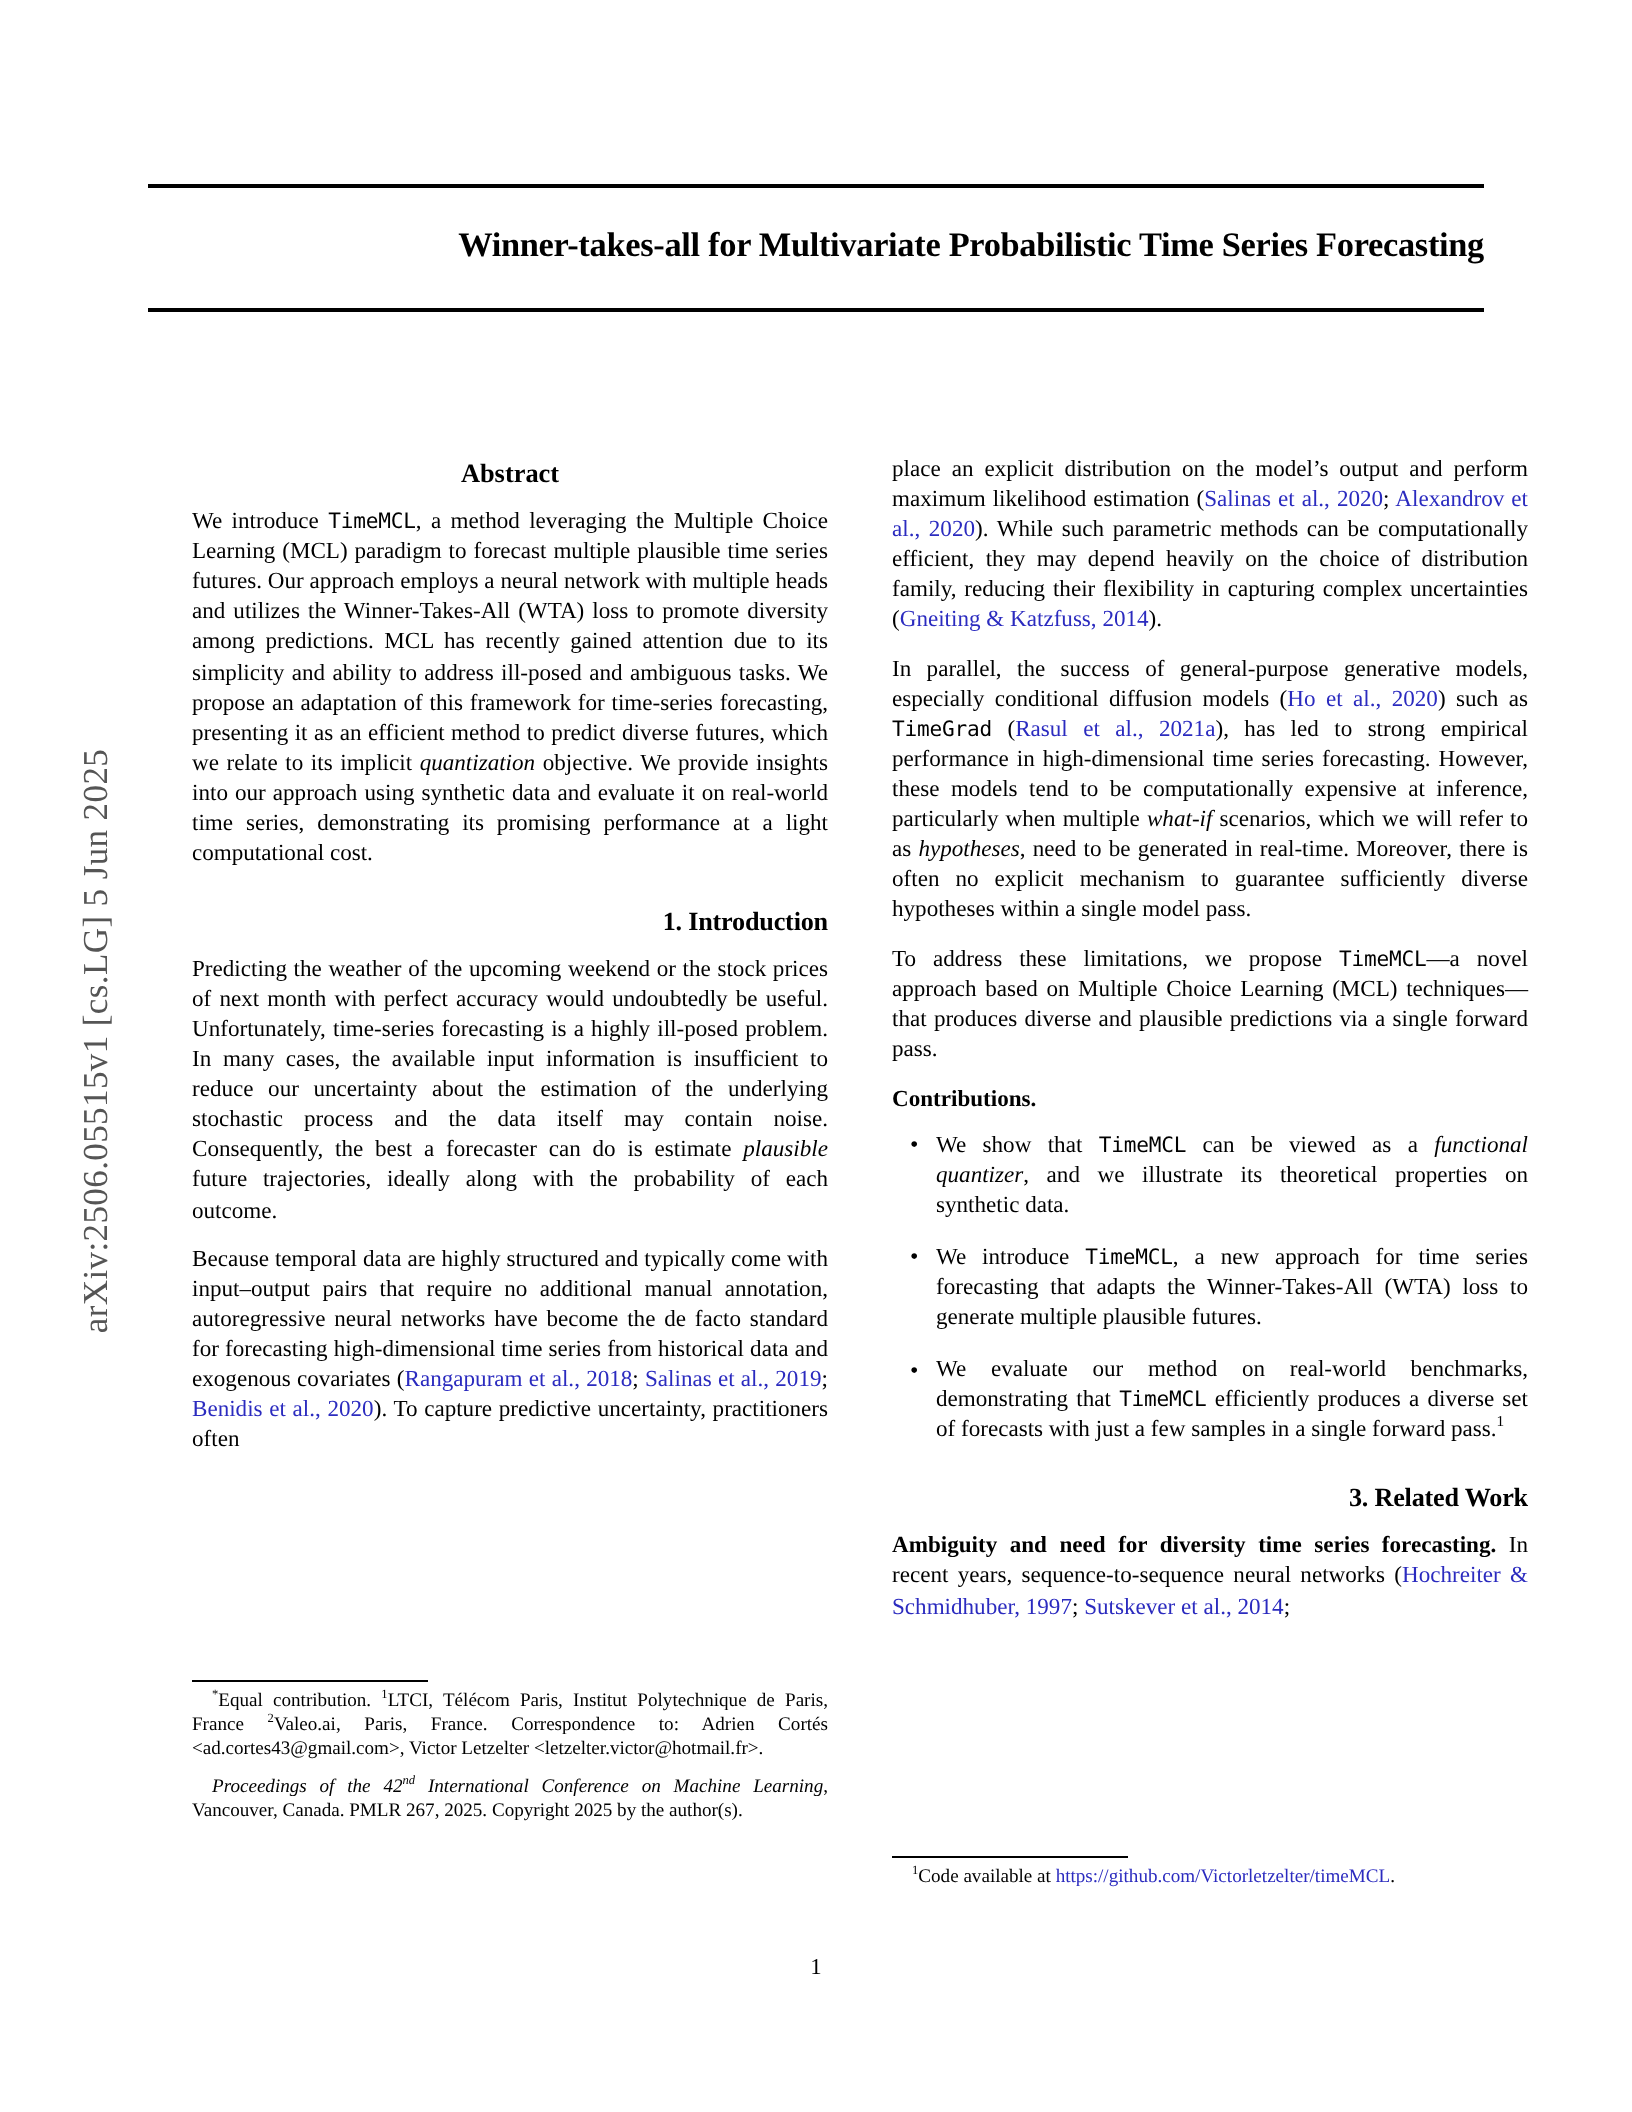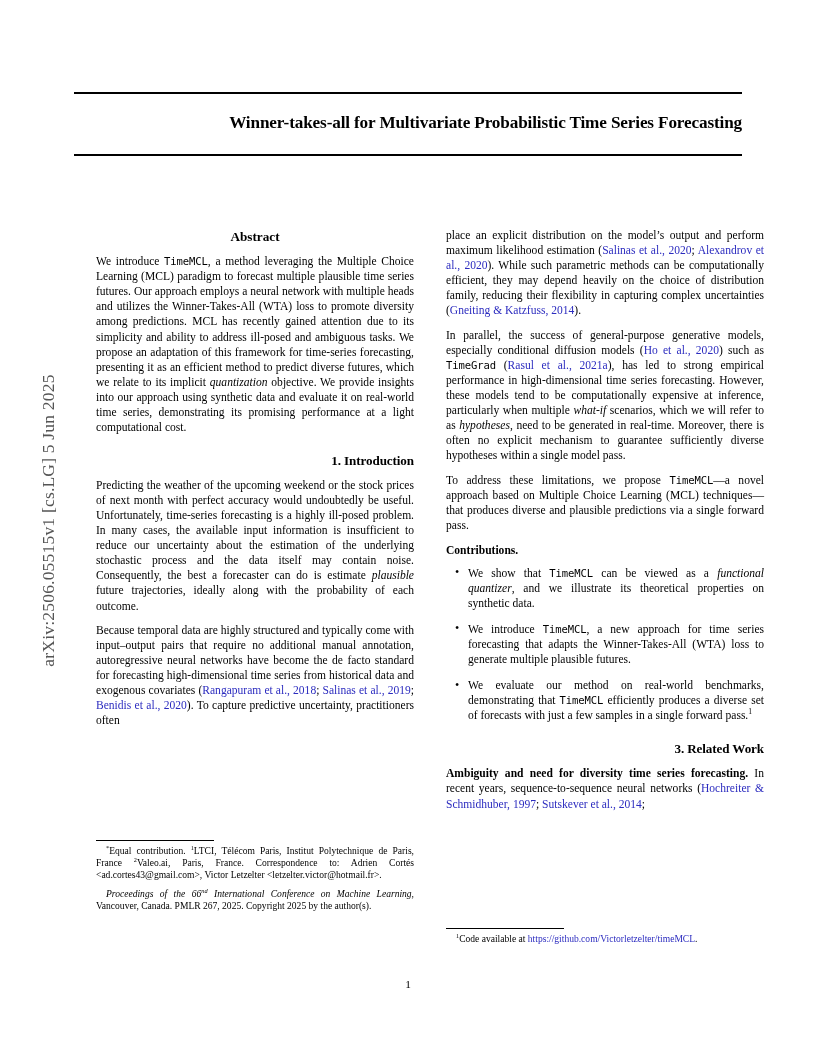--- a/index.html
+++ b/index.html
@@ -208,21 +208,21 @@
         <li><span>We evaluate our method on real-world benchmarks, demonstrating that </span><span class="tt">TimeMCL</span><span> efficiently produces a diverse set of forecasts with just a few samples in a single forward pass.</span><sup>1</sup></li>
       </ul>
 
       <h2 class="section">3. Related Work</h2>
       <p class="para tight"><span style="font-weight: bold;">Ambiguity and need for diversity time series forecasting.</span><span> In recent years, sequence-to-sequence neural networks (</span><span class="cite">Hochreiter &amp; Schmidhuber, 1997</span><span>; </span><span class="cite">Sutskever et al., 2014</span><span>;</span></p>
     </div>
 
     <div class="footnote-block" id="footnote-left">
       <hr class="footnote-rule">
       <p class="fn-para"><sup>*</sup><span>Equal contribution. </span><sup>1</sup><span>LTCI, Télécom Paris, Institut Polytechnique de Paris, France </span><sup>2</sup><span>Valeo.ai, Paris, France. Correspondence to: Adrien Cortés &lt;ad.cortes43@gmail.com&gt;, Victor Letzelter &lt;letzelter.victor@hotmail.fr&gt;.</span></p>
-      <p class="fn-para last"><span style="font-style: italic;">Proceedings of the </span><span style="font-style: italic;">66</span><sup style="font-style: italic;">nd</sup><span style="font-style: italic;"> International Conference on Machine Learning</span><span>, Vancouver, Canada. PMLR 267, 2025. Copyright 2025 by the author(s).</span></p>
+      <p class="fn-para last"><span style="font-style: italic;">Proceedings of the </span><span style="font-style: italic;">42</span><sup style="font-style: italic;">nd</sup><span style="font-style: italic;"> International Conference on Machine Learning</span><span>, Vancouver, Canada. PMLR 267, 2025. Copyright 2025 by the author(s).</span></p>
     </div>
 
     <div class="footnote-block" id="footnote-right">
       <hr class="footnote-rule">
       <p class="fn-para last"><sup>1</sup><span>Code available at </span><span class="link">https://github.com/Victorletzelter/timeMCL</span><span>.</span></p>
     </div>
 
   </div>
 
   <div id="page-number">1</div>

